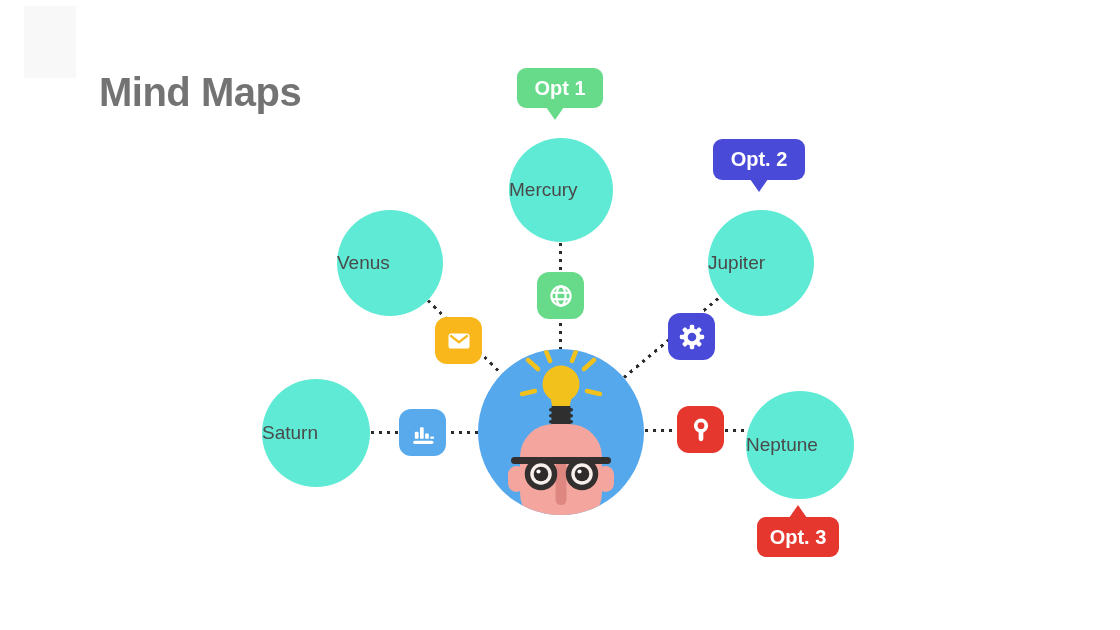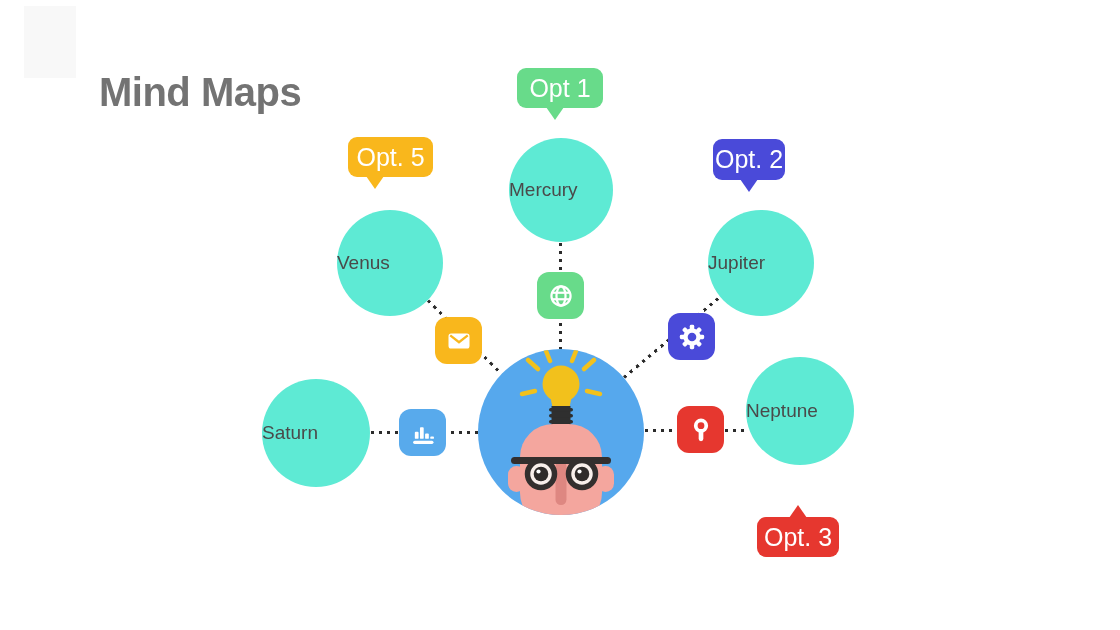--- a/index.html
+++ b/index.html
@@ -26,21 +26,21 @@
     position:absolute; z-index:2; background:#5eead4; border-radius:50%;
     display:flex; align-items:center; 
     color:#4a4a4a; font-size:19px;
   }
 
   
   .bubble {
     position:absolute; z-index:4; background:currentColor; border-radius:9px;
     display:flex; align-items:center; justify-content:center;
   }
-  .bubble span { color:#ffffff; font-size:25px; font-weight:400; }
+  .bubble span { color:#ffffff; font-size:20px; font-weight:700; }
   .bubble::after {
     content:""; position:absolute; left:var(--tail,50%); transform:translateX(-50%);
     width:0; height:0; border-left:9px solid transparent; border-right:9px solid transparent;
   }
   .bubble.tail-down::after { bottom:-12px; border-top:13px solid currentColor; }
   .bubble.tail-up::after   { top:-12px;    border-bottom:13px solid currentColor; }
 
   
   .chip {
     position:absolute; z-index:3; width:47px; height:47px; border-radius:12px;
@@ -78,31 +78,28 @@
   </div>
   <div class="planet" style="left:337px; top:210px; width:106px; height:106px;">
     <span>Venus</span>
   </div>
   <div class="planet" style="left:262px; top:379px; width:108px; height:108px;">
     <span>Saturn</span>
   </div>
   <div class="planet" style="left:708px; top:210px; width:106px; height:106px;">
     <span>Jupiter</span>
   </div>
-  <div class="planet" style="left:746px; top:357px; width:108px; height:108px;">
+  <div class="planet" style="left:746px; top:391px; width:108px; height:108px;">
     <span>Neptune</span>
   </div>
 
   <div class="bubble tail-down c-green" style="left:517px; top:68px;  width:86px; height:40px; --tail:44%;">
     <span>Opt 1</span>
   </div>
-  <div class="bubble tail-down c-yellow" style="left:348px; top:137px; width:85px; height:40px; --tail:32%;">
-    <span>Opt. 5</span>
-  </div>
-  <div class="bubble tail-down c-indigo" style="left:713px; top:139px; width:72px; height:41px; --tail:50%;">
+  <div class="bubble tail-down c-indigo" style="left:713px; top:139px; width:92px; height:41px; --tail:50%;">
     <span>Opt. 2</span>
   </div>
   <div class="bubble tail-up c-red" style="left:757px; top:517px; width:82px; height:40px; --tail:50%;">
     <span>Opt. 3</span>
   </div>
 
   <div class="chip c-green" style="left:537px; top:272px;">
     <svg viewBox="0 0 24 24" fill="none" stroke="#fff" stroke-width="1.9">
       <circle cx="12" cy="12" r="8.2"></circle>
       <ellipse cx="12" cy="12" rx="3.9" ry="8.2"></ellipse>

